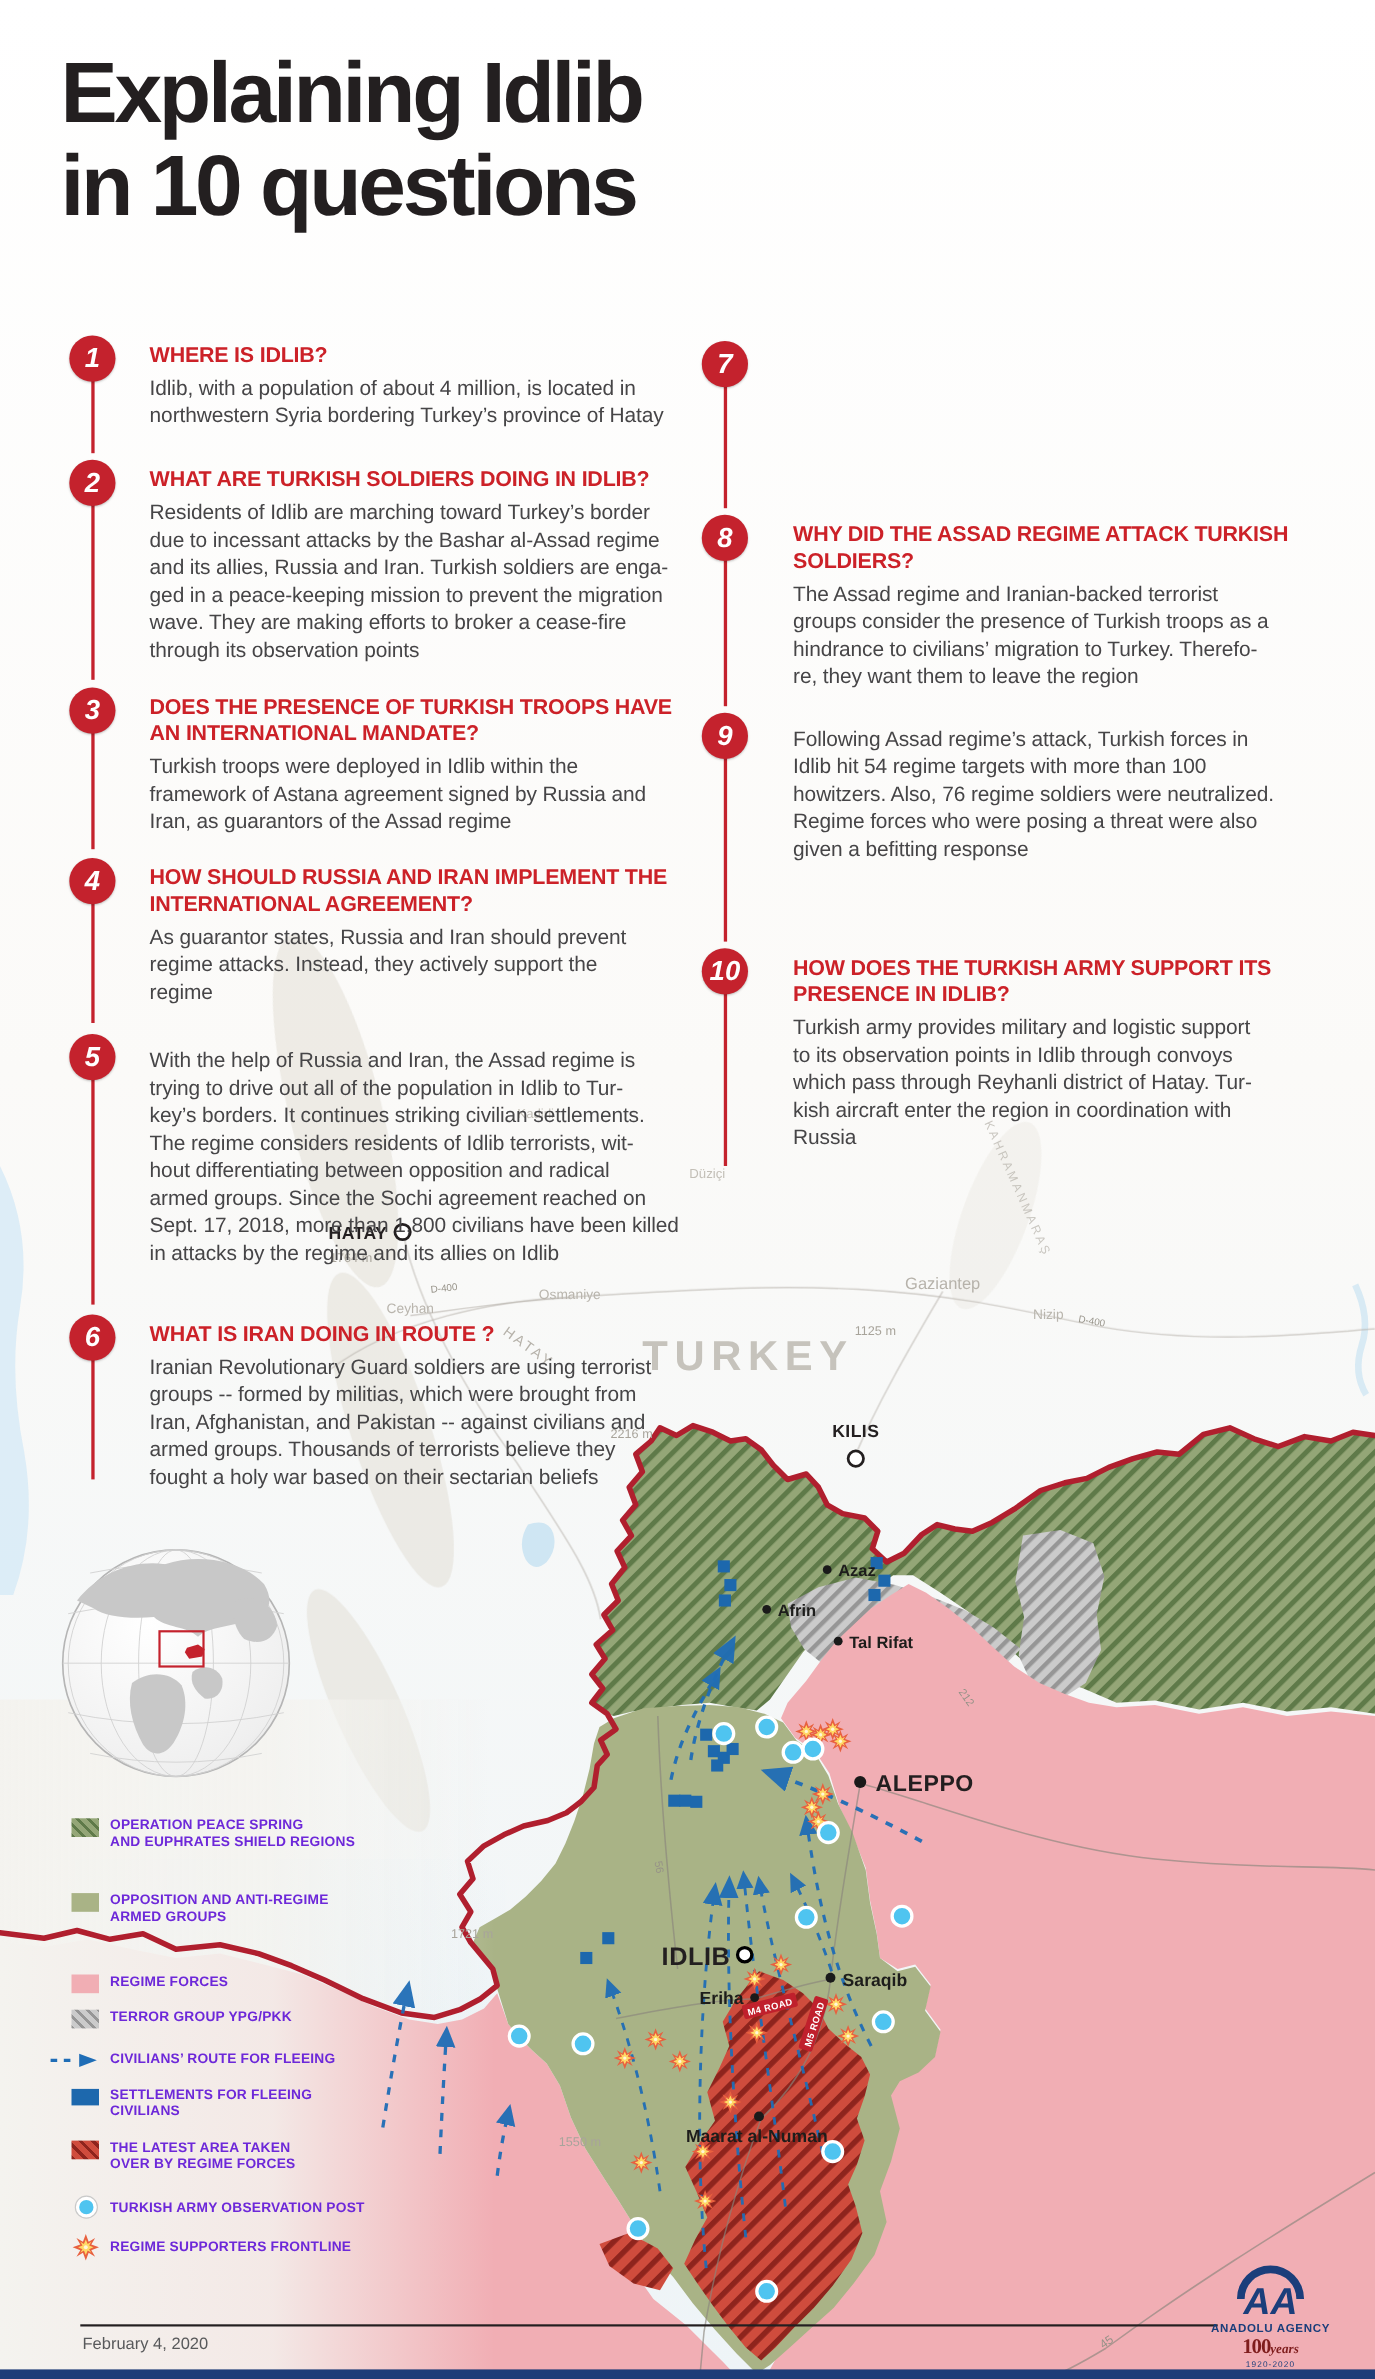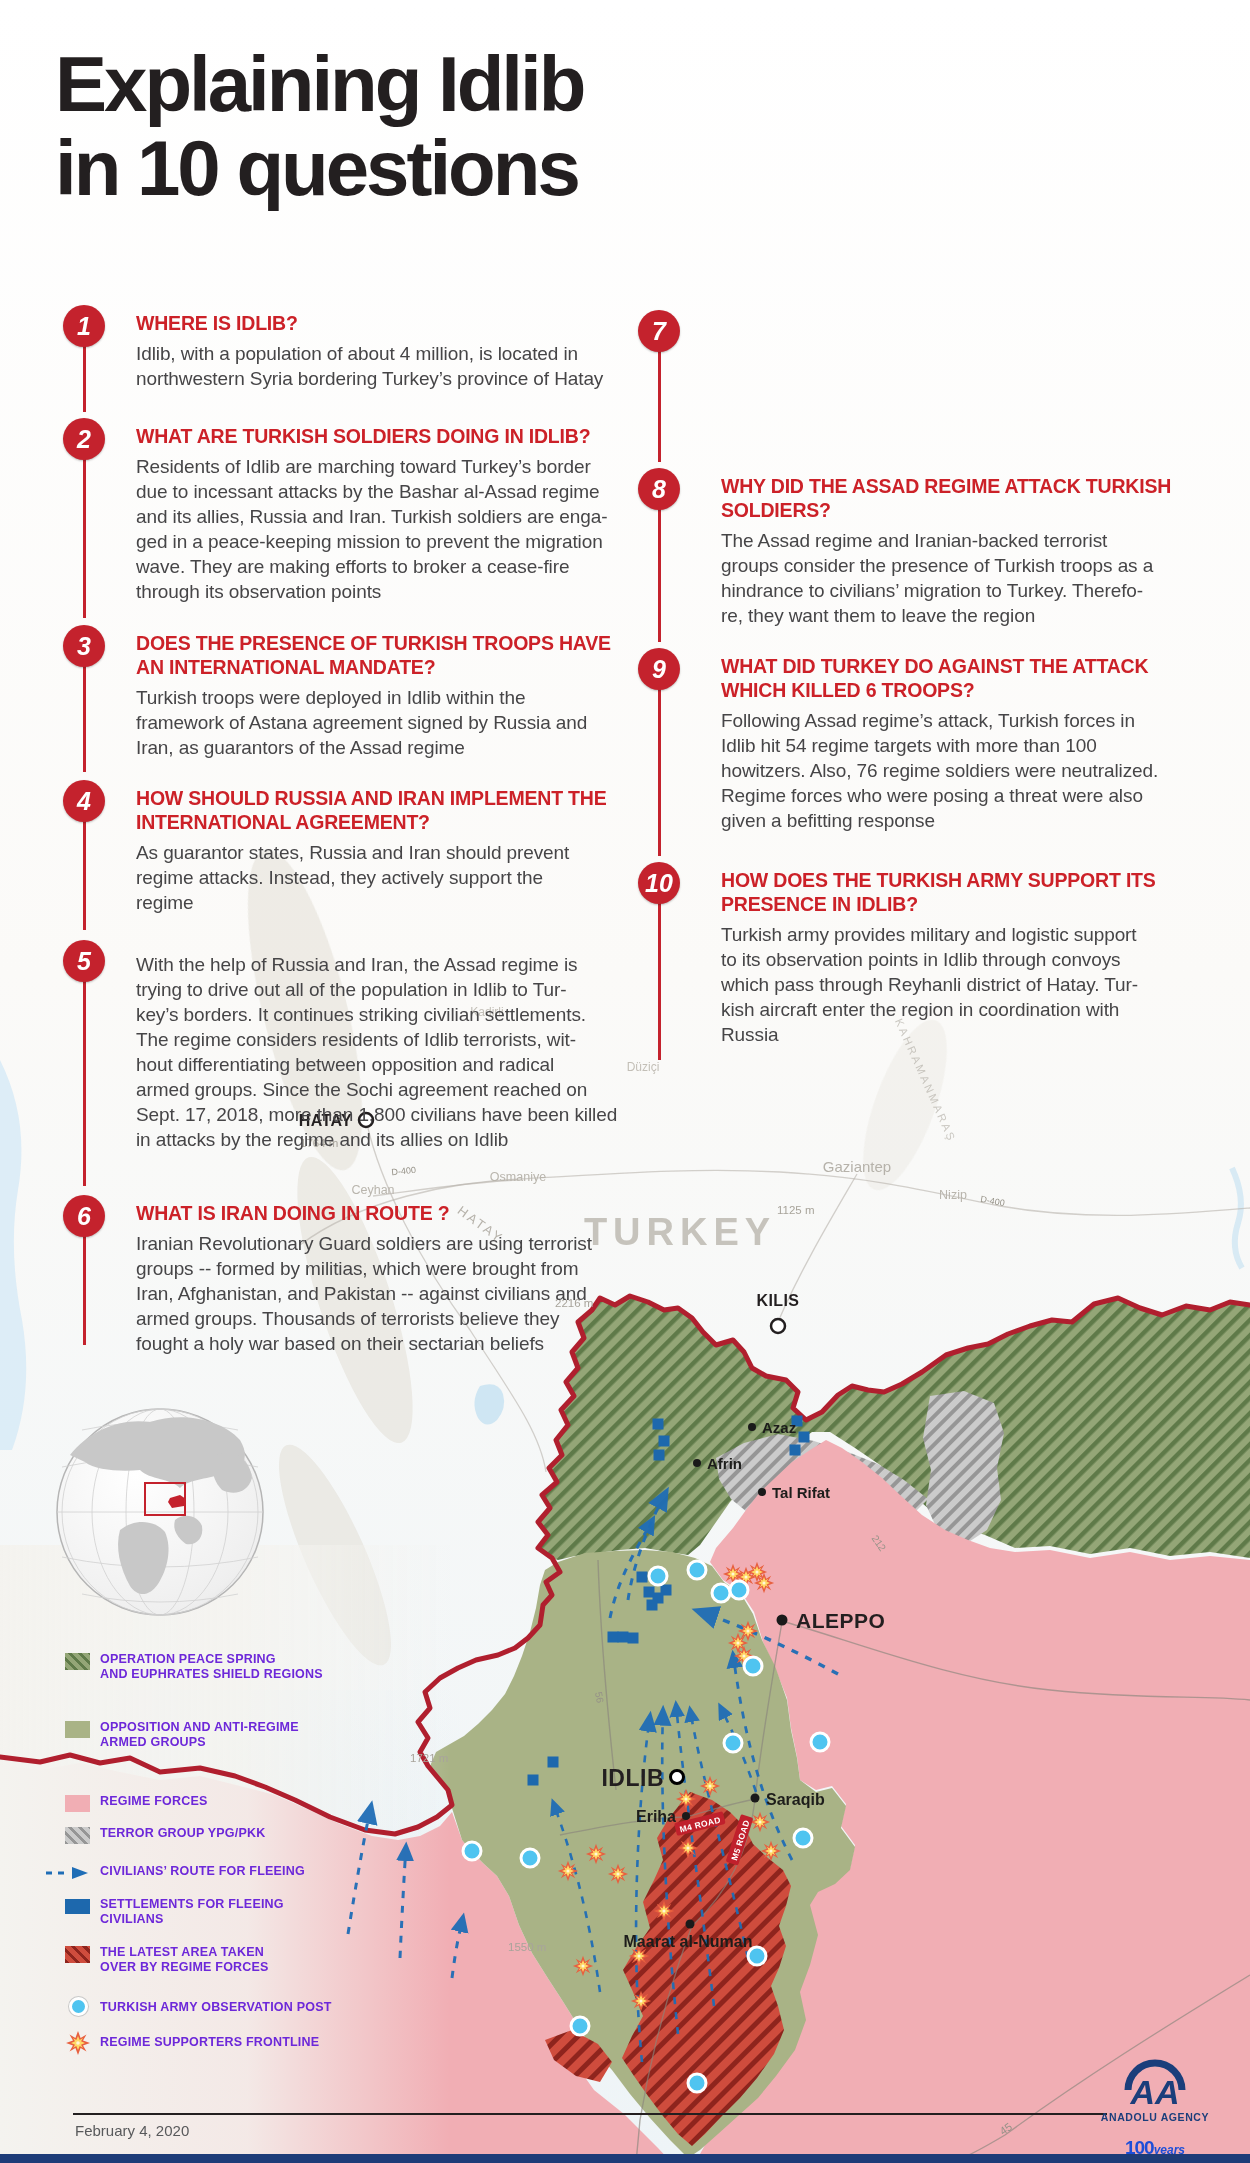--- a/index.html
+++ b/index.html
@@ -34,21 +34,21 @@
   .sw-latest{background:repeating-linear-gradient(45deg,#8e241d 0 3px,#cf4c3d 3px 8px);}
   .sw-settle{background:#1d68ad;height:15px;top:2px;}
   .sw-obs{width:17px;height:17px;border-radius:50%;background:#4fc4f0;border:3px solid #fff;
           box-shadow:0 0 0 1px #c9c9c9;left:69px;top:-1px;box-sizing:border-box;width:19px;height:19px;}
 
   
   .rule{position:absolute;left:73px;top:2113px;width:1034px;height:2px;background:#231f20;}
   .date{position:absolute;left:75px;top:2122px;font-size:15px;color:#58595b;}
   .logo{position:absolute;left:1093px;top:2056px;width:124px;text-align:center;color:#1b3e7b;}
   .logo .brand{font-size:10.5px;font-weight:700;letter-spacing:.6px;margin-top:1px;}
-  .logo .years{font-size:12px;color:#1d4ed8;font-weight:700;margin-top:14px;}
+  .logo .years{font-size:12px;color:#7f1d1d;font-weight:700;margin-top:0;font-family:Liberation Serif, serif;}
   .logo .years .big{font-size:19px;letter-spacing:-1px;}
   .logo .years .it{font-style:italic;font-weight:600;}
   .logo .anniv{font-size:7.5px;color:#1b3e7b;letter-spacing:1px;margin-top:0px;}
   .bluebar{position:absolute;left:0;top:2154px;width:1250px;height:9px;background:#1e3c78;}
 
   
   text{font-family:"Liberation Sans", sans-serif;}
   .t-country{font-size:38px;font-weight:700;fill:#c6c3bc;letter-spacing:6px;}
   .t-town{font-size:15px;fill:#b6b2aa;}
   .t-town-sm{font-size:12.5px;fill:#b9b5ad;}
@@ -439,22 +439,20 @@
         <div class="qhead">WHY DID THE ASSAD REGIME ATTACK TURKISH
 SOLDIERS?</div>
         <div class="qbody">The Assad regime and Iranian-backed terrorist
 groups consider the presence of Turkish troops as a
 hindrance to civilians’ migration to Turkey. Therefo-
 re, they want them to leave the region</div>
       </div>
       <div class="qline" style="left: 657.5px; top: 688px; height: 168px;"></div>
       <div class="qnum" style="left: 638px; top: 648px;">9</div>
       <div class="qtext" style="left: 700px; top: 654px;">
-        <div class="qhead">WHAT DID TURKEY DO AGAINST THE ATTACK
-WHICH KILLED 6 TROOPS?</div>
         <div class="qbody">Following Assad regime’s attack, Turkish forces in
 Idlib hit 54 regime targets with more than 100
 howitzers. Also, 76 regime soldiers were neutralized.
 Regime forces who were posing a threat were also
 given a befitting response</div>
       </div>
       <div class="qline" style="left: 657.5px; top: 902px; height: 158px;"></div>
       <div class="qnum" style="left: 638px; top: 862px; font-style: italic;">10</div>
       <div class="qtext" style="left: 700px; top: 868px;">
         <div class="qhead">HOW DOES THE TURKISH ARMY SUPPORT ITS

